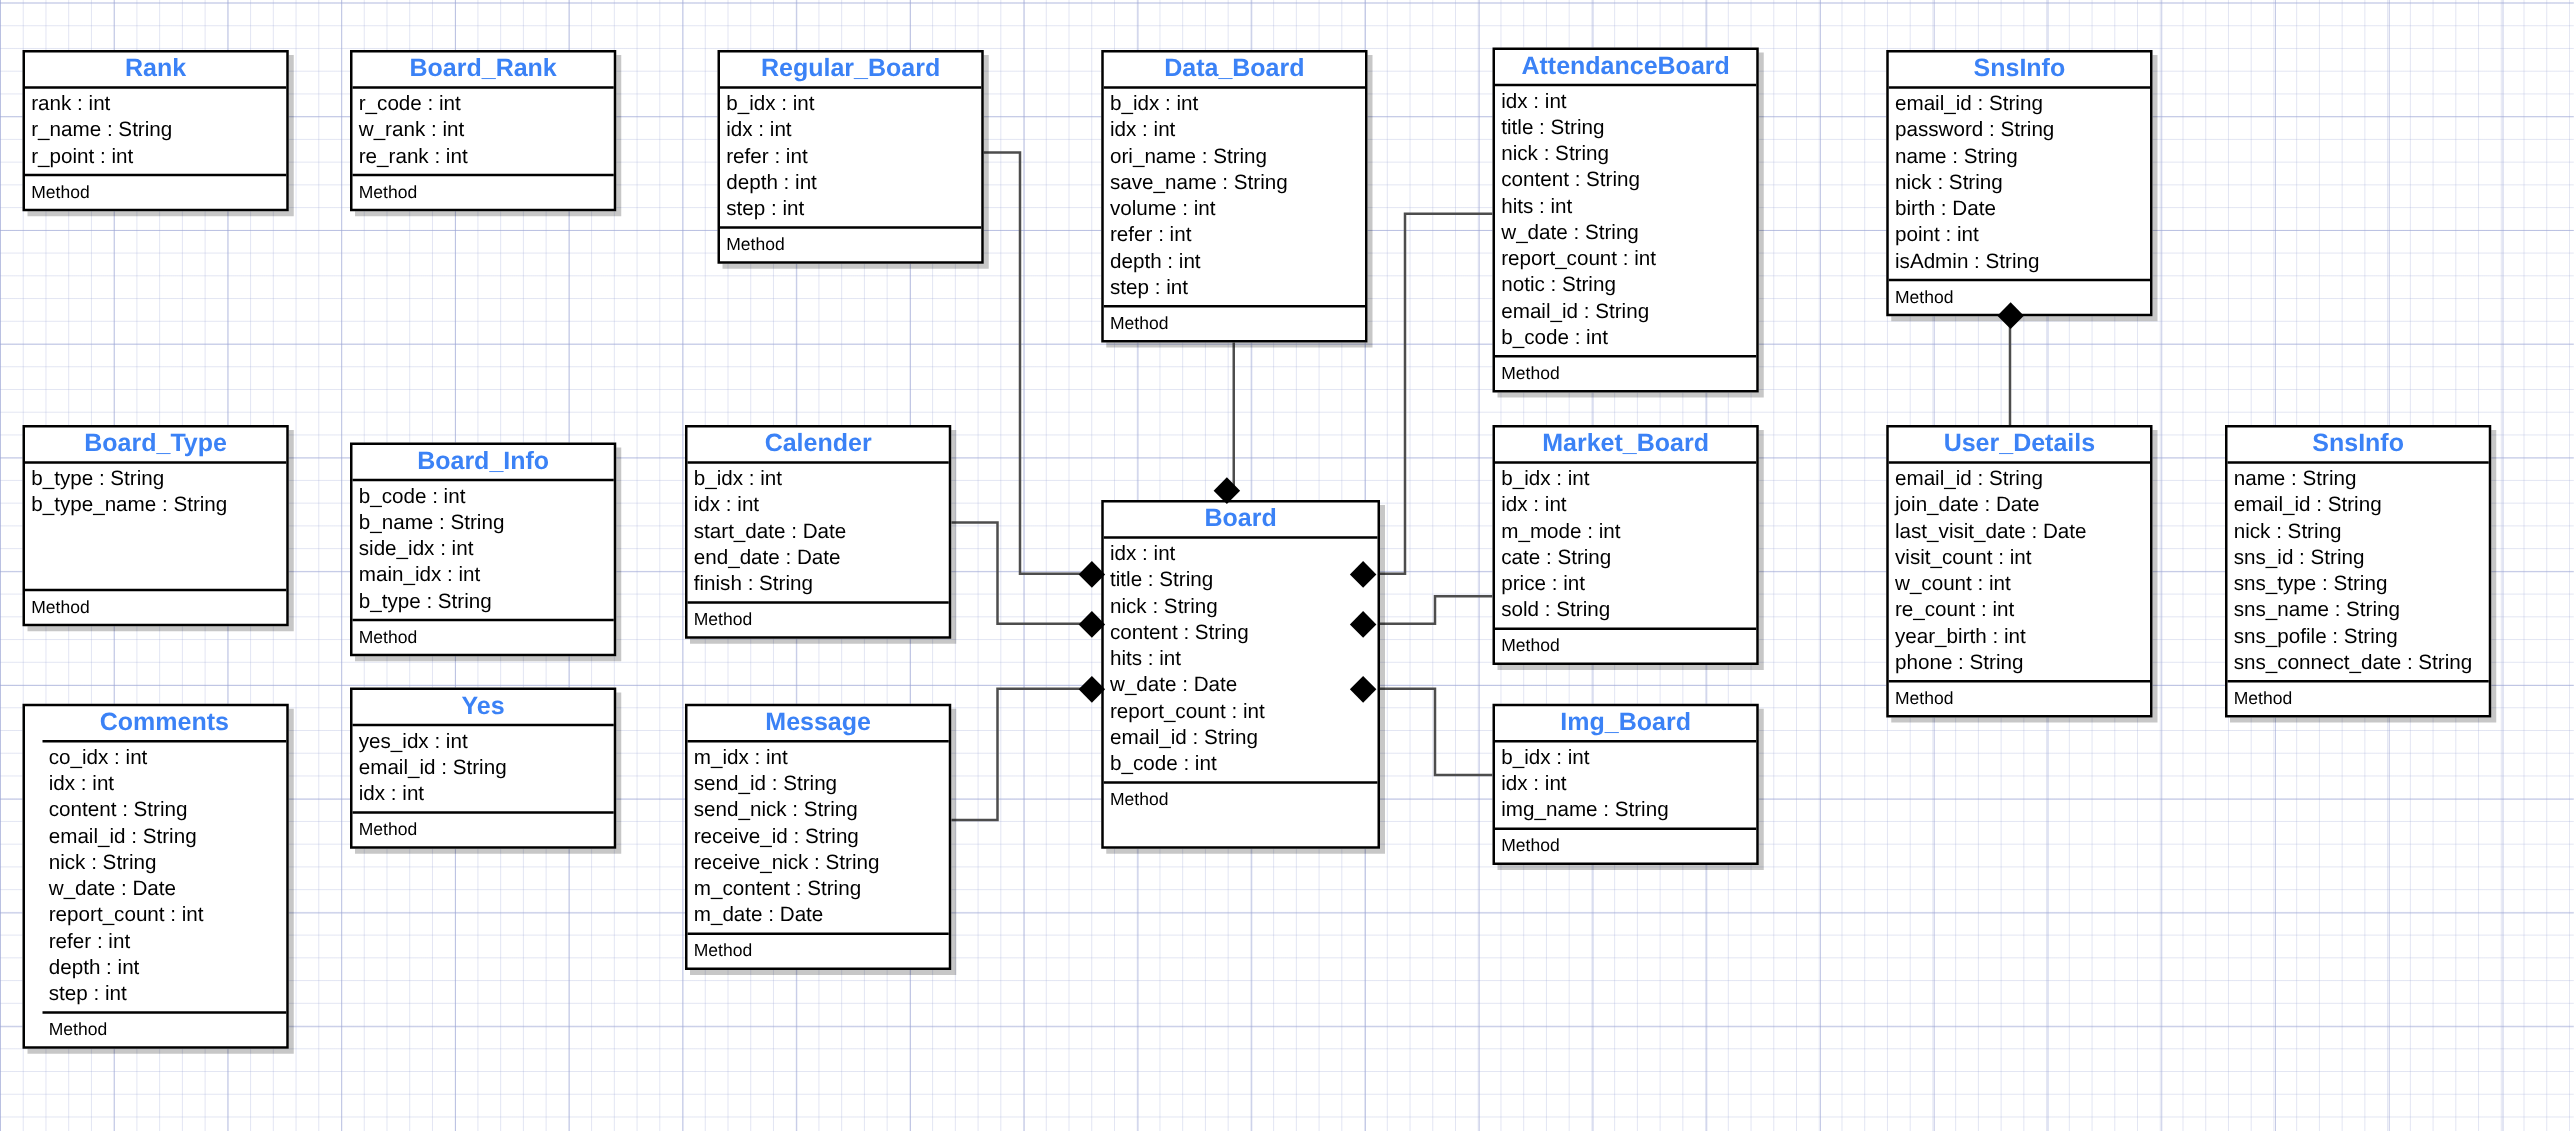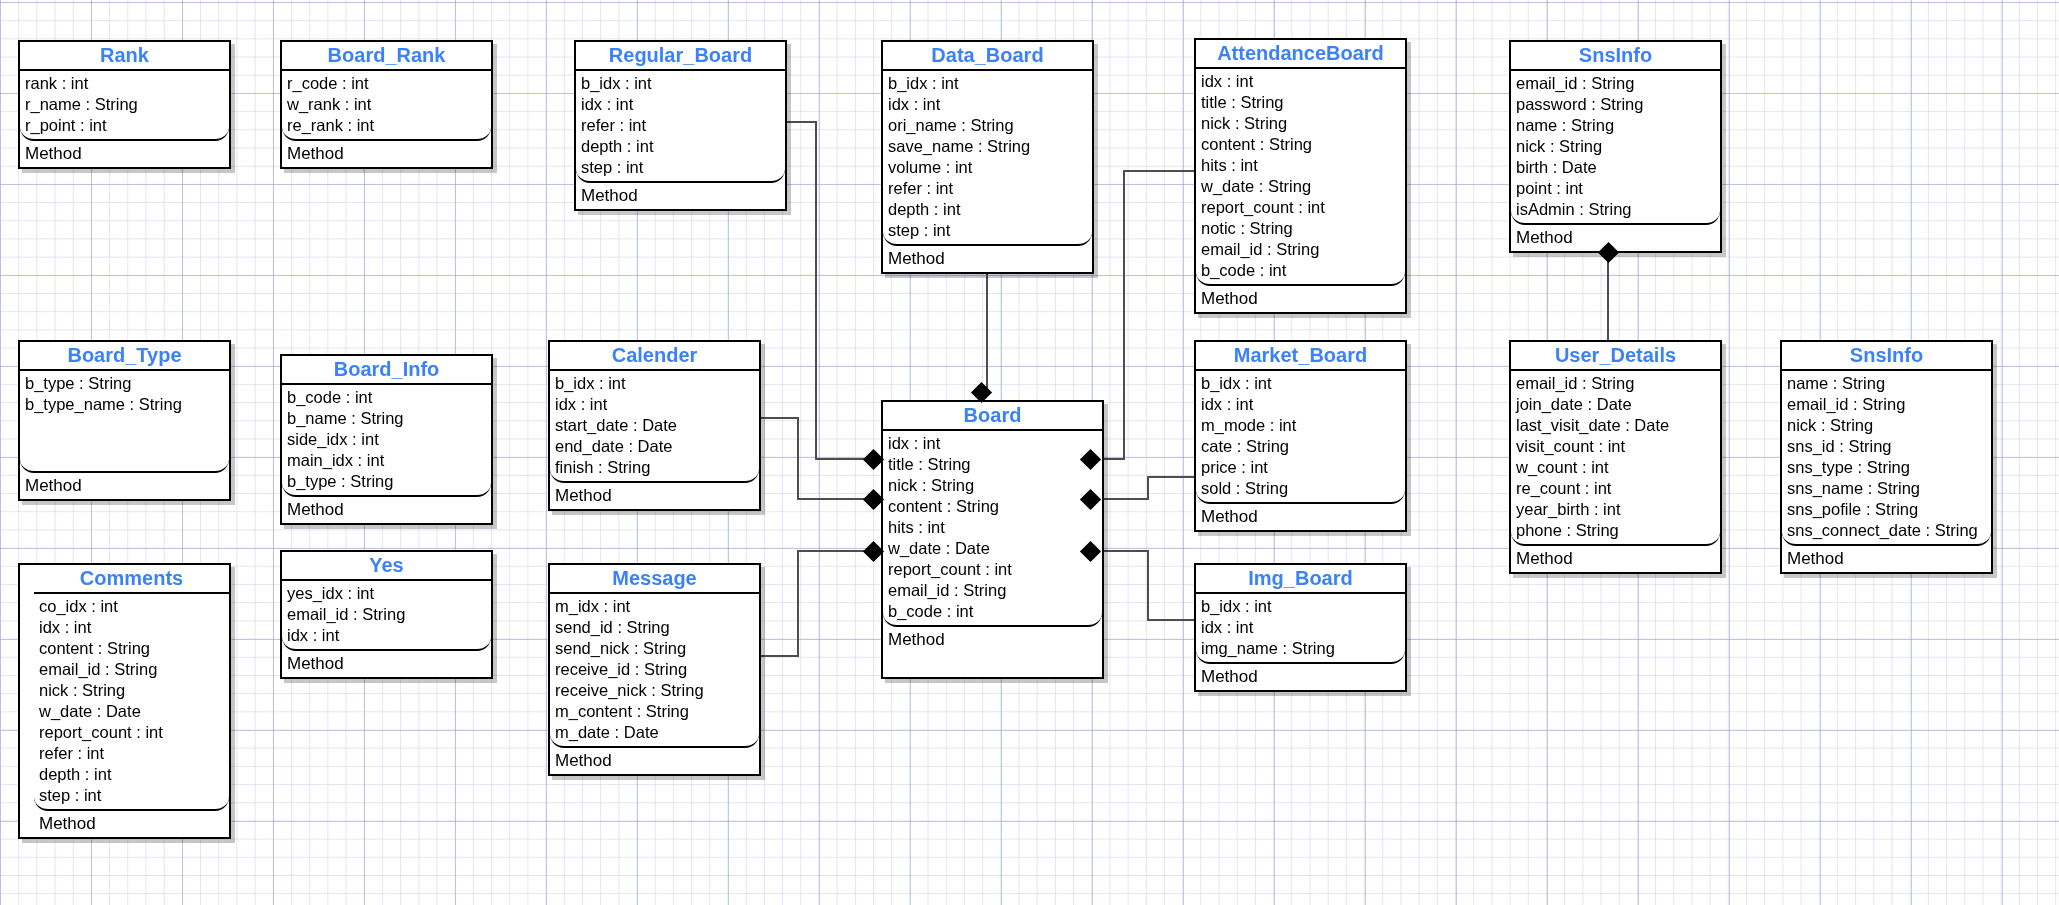--- a/index.html
+++ b/index.html
@@ -46,34 +46,33 @@
     font-size:20px;
     line-height:20px;
     padding:3px 4px 4px 4px;
     border-bottom:2.5px solid #000000;
     color:#3b82f6;
     white-space:nowrap;
   }
   .uml-attrs{
     padding:2px 0 3px 5px;
     border-bottom:2.5px solid #000000;
-    border-radius:14px;
   }
   .uml-attr{
     font-size:16.5px;
     line-height:21px;
     color:#000;
     white-space:normal;
     word-break:break-word;
   }
   .uml-methods{
     padding:2px 0 3px 5px;
   }
   .uml-method{
-    font-size:17px;
+    font-size:14px;
     line-height:21px;
     color:#000;
   }
   .diamond{
     position:absolute;
     width:15px;height:15px;
     background:#000;
     transform:rotate(45deg);
     z-index:7;
   }

